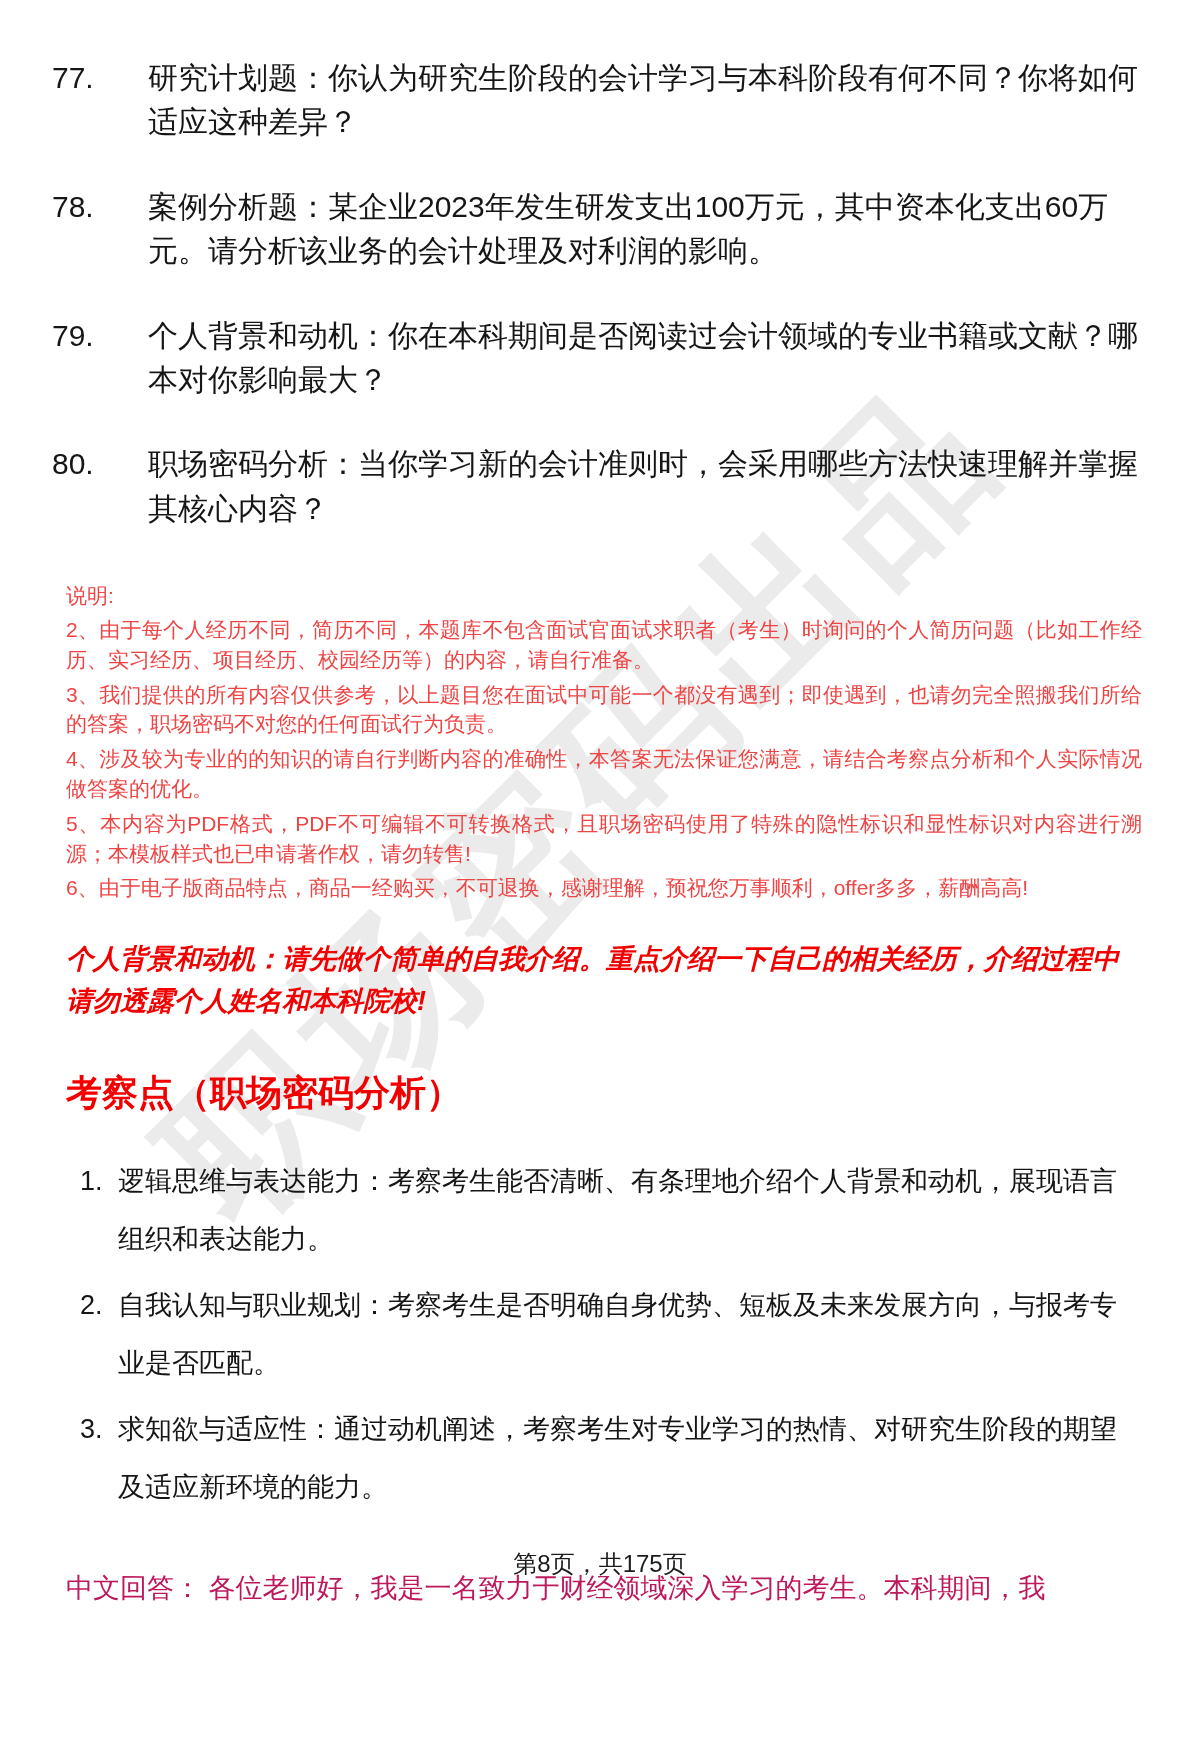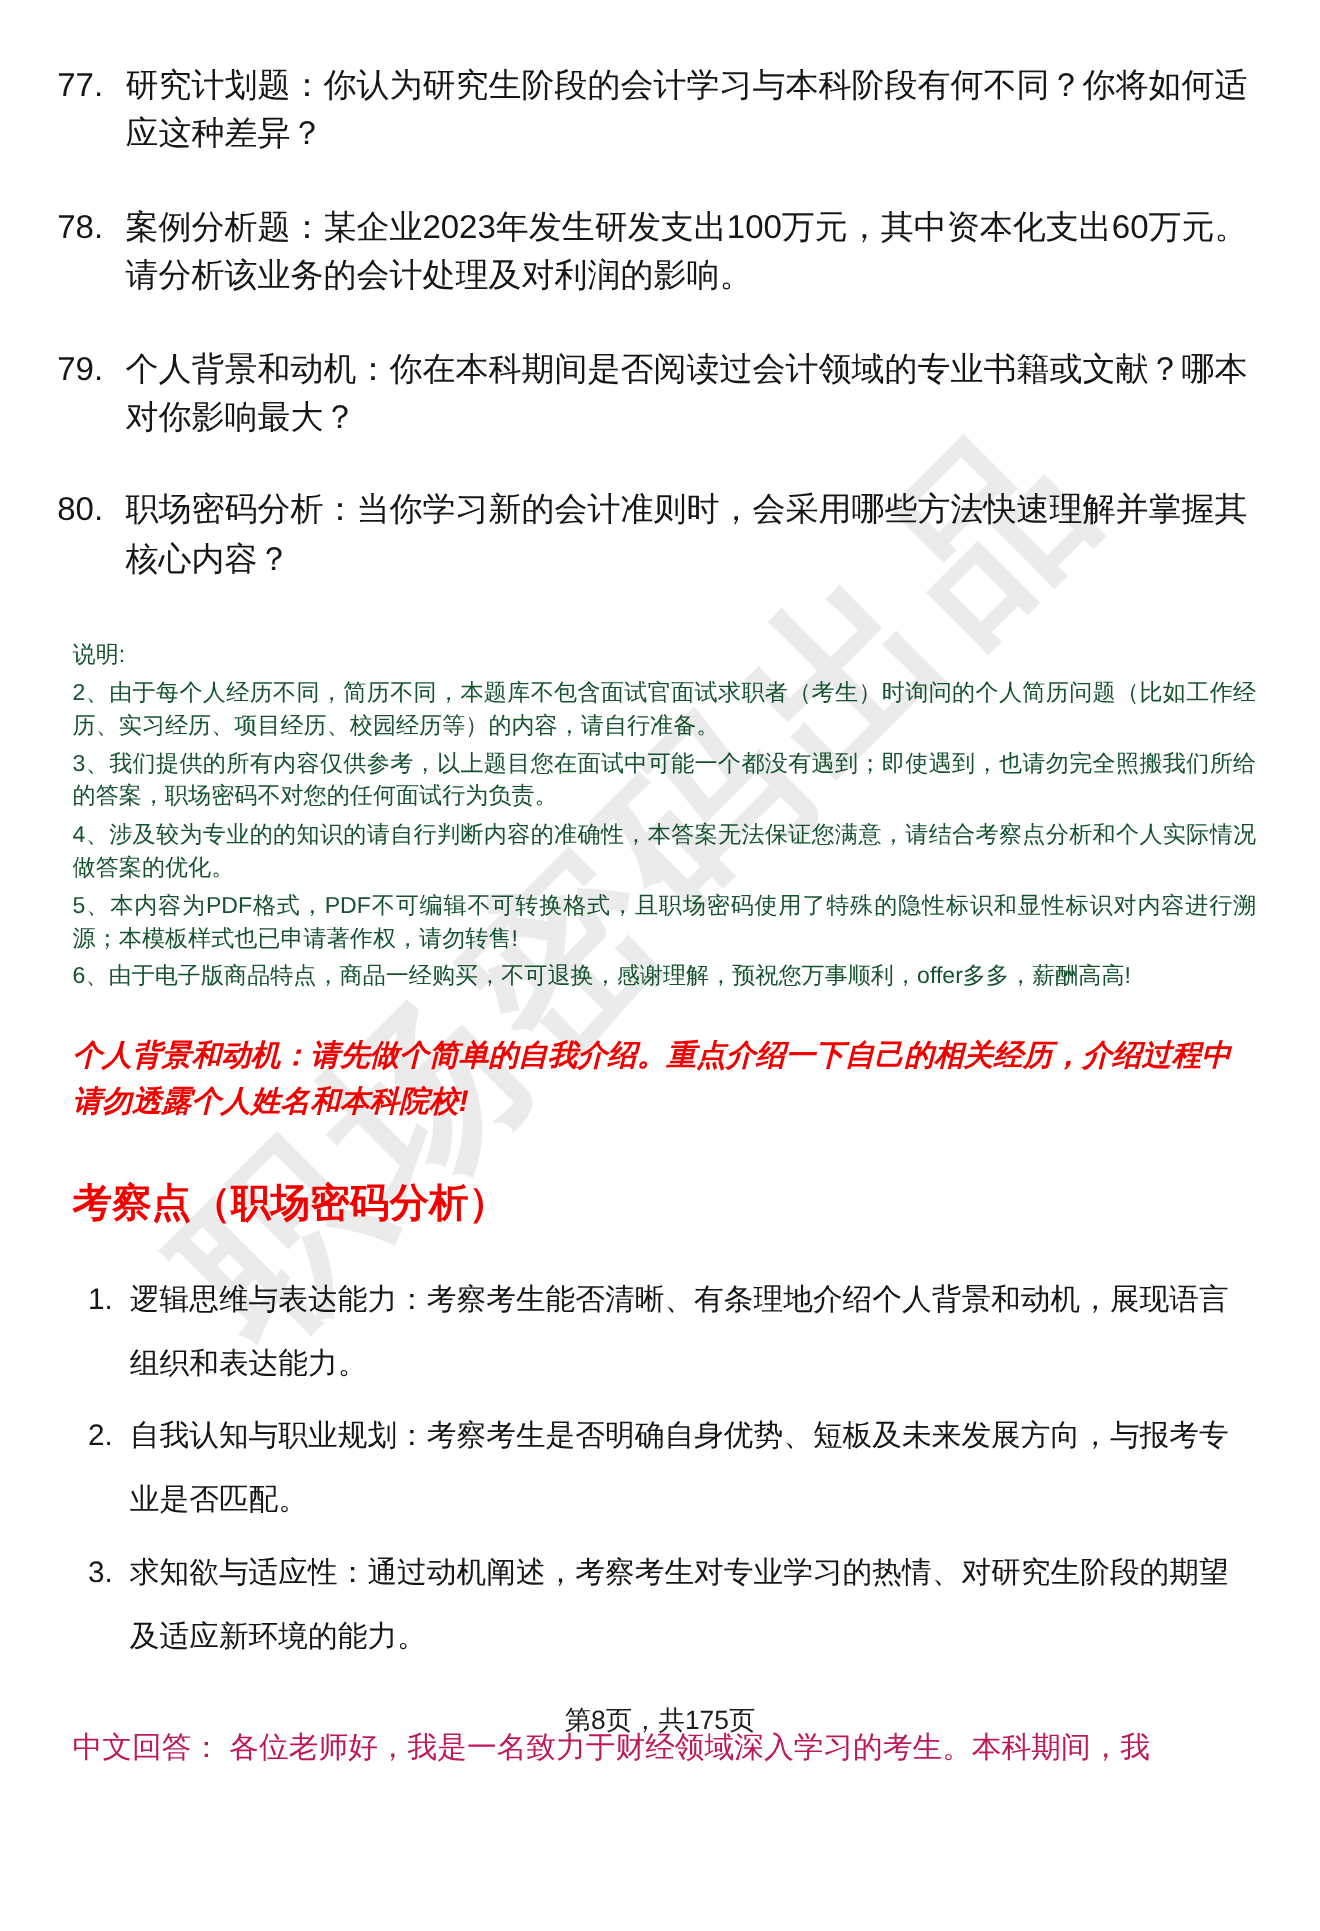--- a/index.html
+++ b/index.html
@@ -44,33 +44,34 @@
     z-index: 1;
     padding: 56px 58px 0 52px;
   }
   
   .question {
     display: flex;
     font-size: 30px;
     line-height: 1.48;
     margin-bottom: 40px;
     color: #161616;
+    gap: 34px;
   }
   .qnum {
     flex: 0 0 62px;
   }
   .qtext {
     flex: 1;
   }
   
   .notes {
     margin: 50px 0 0 14px;
     font-size: 21px;
     line-height: 1.42;
-    color: #14532d;
+    color: #ef4444;
   }
   .notes-title {
     margin-bottom: 4px;
   }
   .note {
     margin-bottom: 5px;
     text-align: justify;
   }
   
   .highlight {

